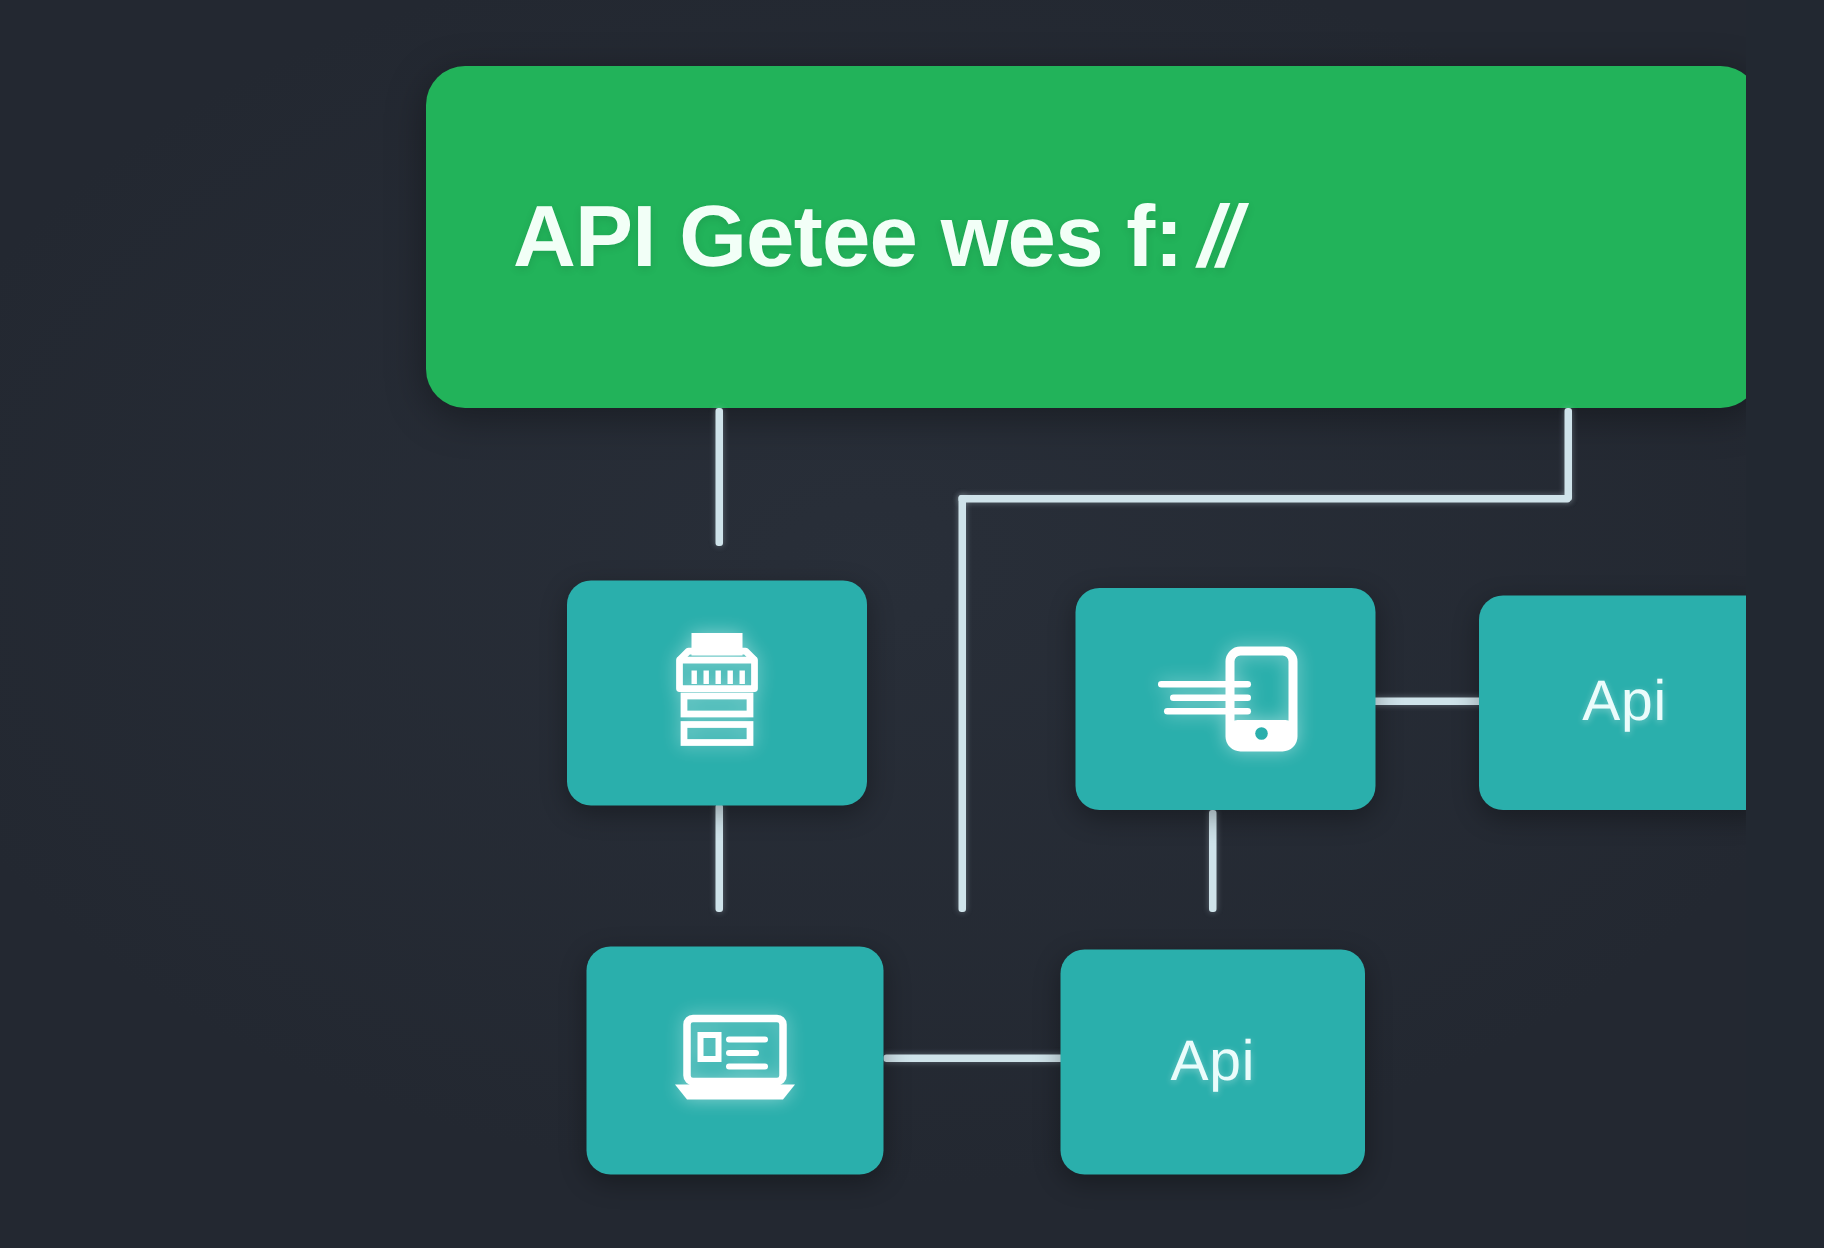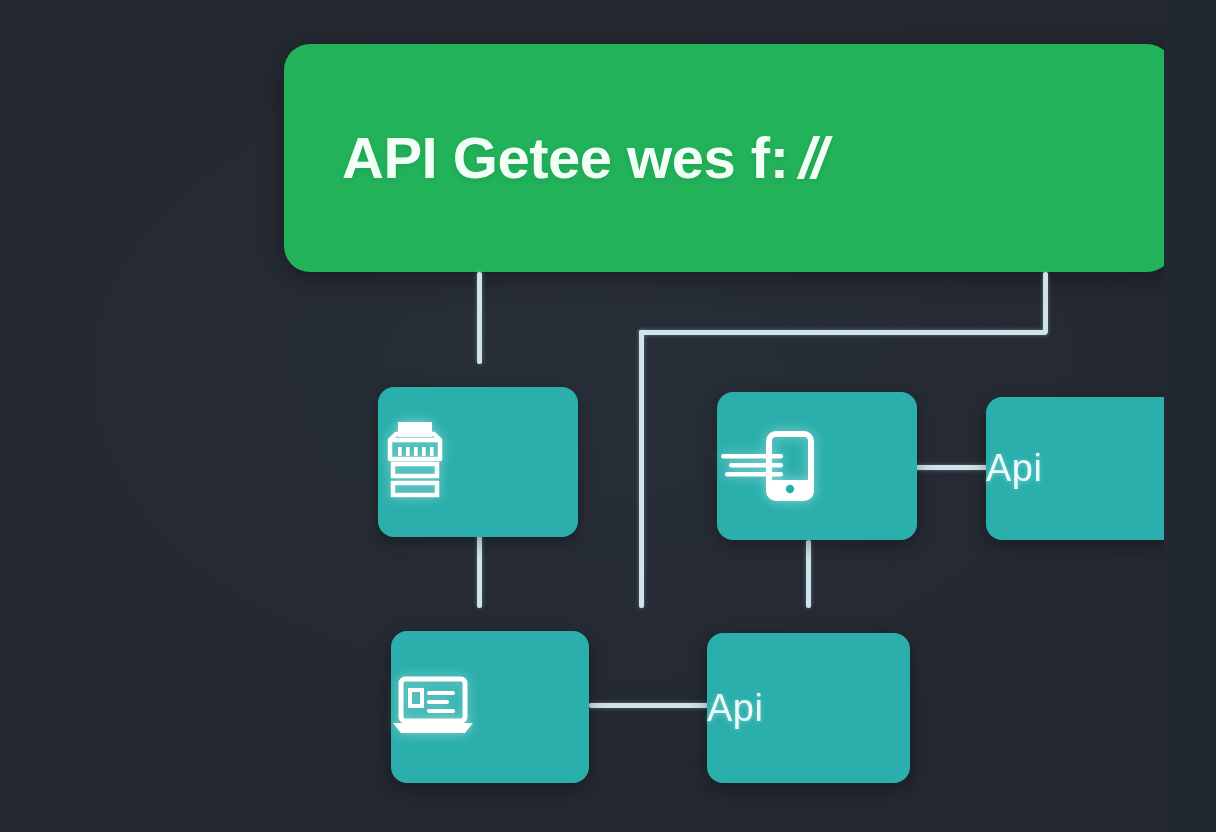--- a/index.html
+++ b/index.html
@@ -98,21 +98,21 @@
     margin-left: 0.18em;
   }
 
   
   .node {
     background: #2aafac;
     border-radius: 16px;
     box-shadow: 0 5px 18px rgba(0,0,0,0.32);
     display: flex;
     align-items: center;
-    justify-content: flex-start;
+    justify-content: center;
   }
   .node-label {
     color: #eafcfb;
     font-size: 38px;
     letter-spacing: 0.5px;
     font-weight: 400;
     text-shadow: 0 1px 5px rgba(255,255,255,0.35);
   }
   .node svg {
     display: block;

